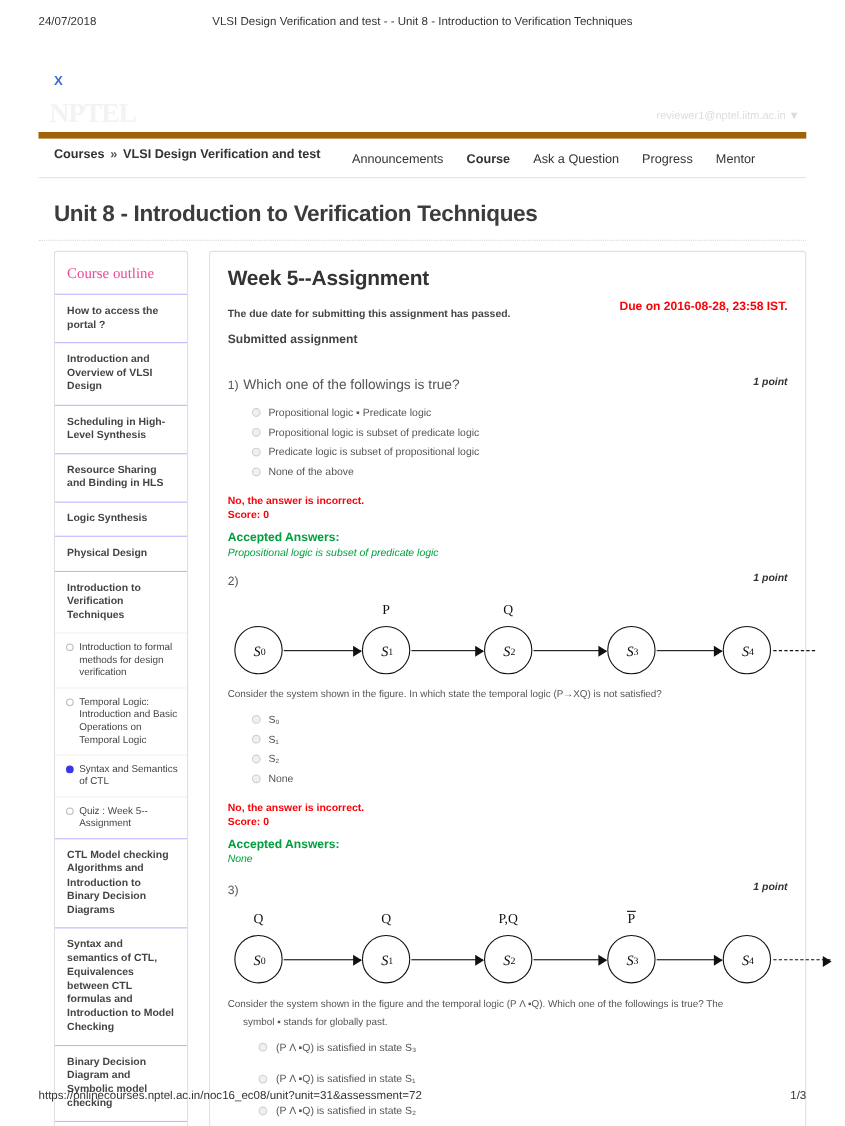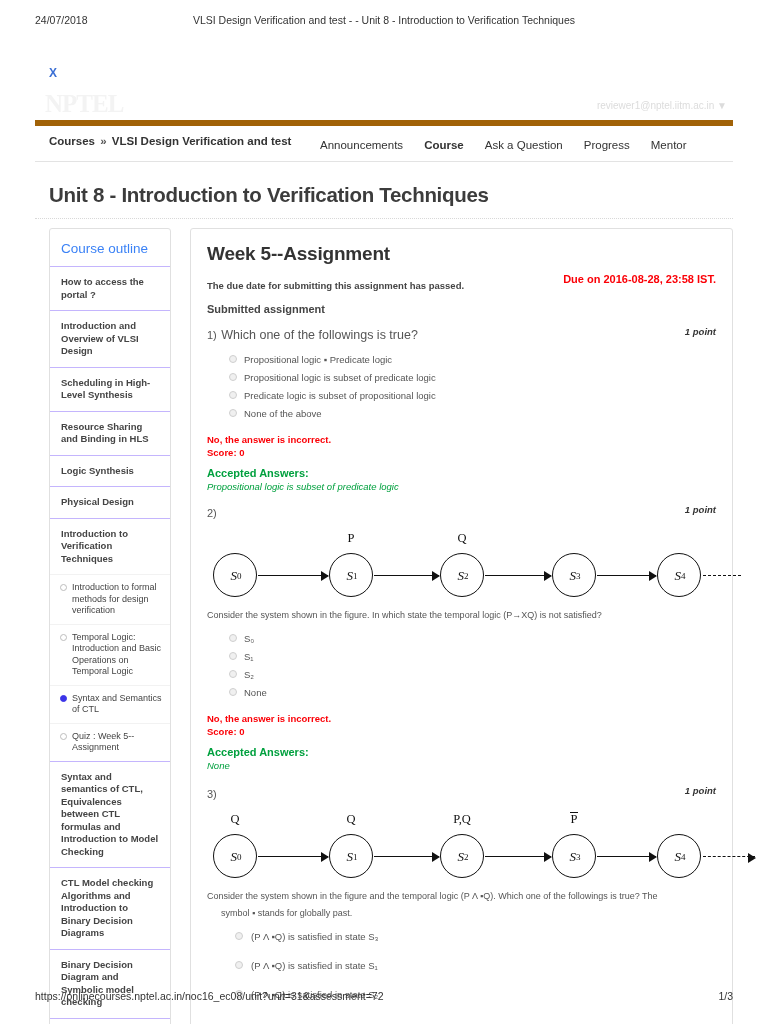--- a/index.html
+++ b/index.html
@@ -73,22 +73,22 @@
   
   .cols { position:absolute; left:49px; top:228px; width:684px; }
 
   
   .sidebar {
     position:absolute; left:0; top:0; width:122px;
     border:1px solid #e0e0e0; border-radius:3px; background:#fff;
   }
   .sidebar h2 {
     margin:0; padding:12px 10px 10px 11px;
-    font-size:13.5px; font-weight:normal; color:#3b82f6;
-    font-family:Liberation Sans, sans-serif;
+    font-size:13.5px; font-weight:normal; color:#ec4899;
+    font-family:Liberation Serif, serif;
   }
   .so-item {
     padding:9px 10px 9px 11px;
     border-top:1px solid #c4b5fd;
     font-size:9.5px; font-weight:bold; color:#444;
     line-height:12.5px; cursor:pointer;
   }
   .so-sub {
     padding:7px 8px 7px 11px;
     border-top:1px solid #f2f2f2;
@@ -113,21 +113,21 @@
   .card h1 {
     margin:0 0 10px 0; font-size:19px; font-weight:bold; color:#333;
     letter-spacing:-0.2px;
   }
   .duerow { position:relative; height:16px; margin-bottom:12px; }
   .duerow .due-left { font-size:9.5px; font-weight:bold; color:#444; }
   .duerow .due-right {
     position:absolute; right:0; top:-2px;
     font-size:11px; font-weight:bold; color:#fb0007;
   }
-  .submitted { font-size:11px; font-weight:bold; color:#444; margin-bottom:10px; }
+  .submitted { font-size:11px; font-weight:bold; color:#444; margin-bottom:26px; }
 
   
   .q { position:relative; margin-bottom:4px; }
   .q-head { position:relative; min-height:16px; }
   .q-num {
     font-size:11px; color:#555; line-height:15px;
   }
   .q-text-inline { font-size:12.5px; color:#555; line-height:16px; }
   .q-points {
     position:absolute; right:0; top:1px;
@@ -242,22 +242,22 @@
           <span class="txt">Temporal Logic: Introduction and Basic Operations on Temporal Logic</span>
         </div>
         <div class="so-sub on">
           <span class="bullet"></span>
           <span class="txt">Syntax and Semantics of CTL</span>
         </div>
         <div class="so-sub">
           <span class="bullet"></span>
           <span class="txt">Quiz : Week 5--Assignment</span>
         </div>
+        <div class="so-item">CTL Model checking Algorithms and Introduction to Binary Decision Diagrams</div>
         <div class="so-item">Syntax and semantics of CTL, Equivalences between CTL formulas and Introduction to Model Checking</div>
-        <div class="so-item">CTL Model checking Algorithms and Introduction to Binary Decision Diagrams</div>
         <div class="so-item">Binary Decision Diagram and Symbolic model checking</div>
         <div class="so-item">Introduction to Digital Testing</div>
       </div>
 
   </div>
 
   <div class="card">
 
     <h1>Week 5--Assignment</h1>
 

